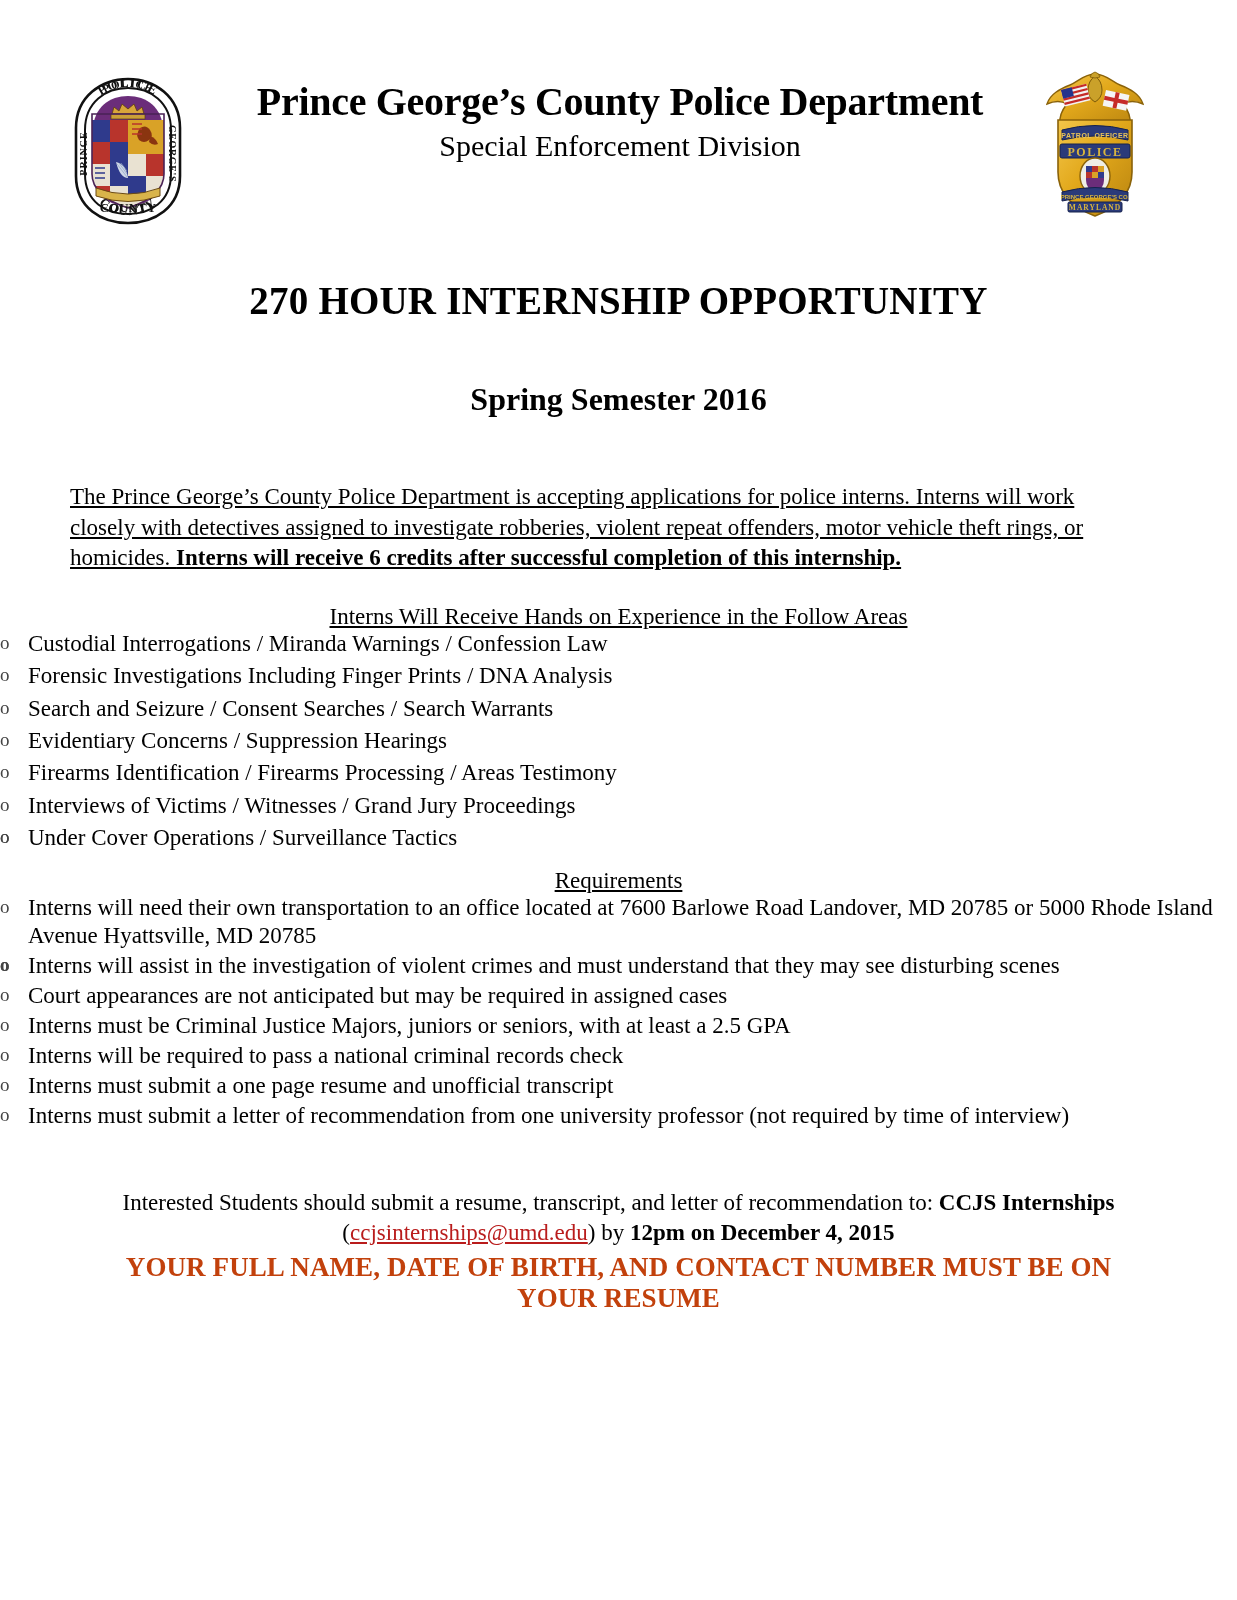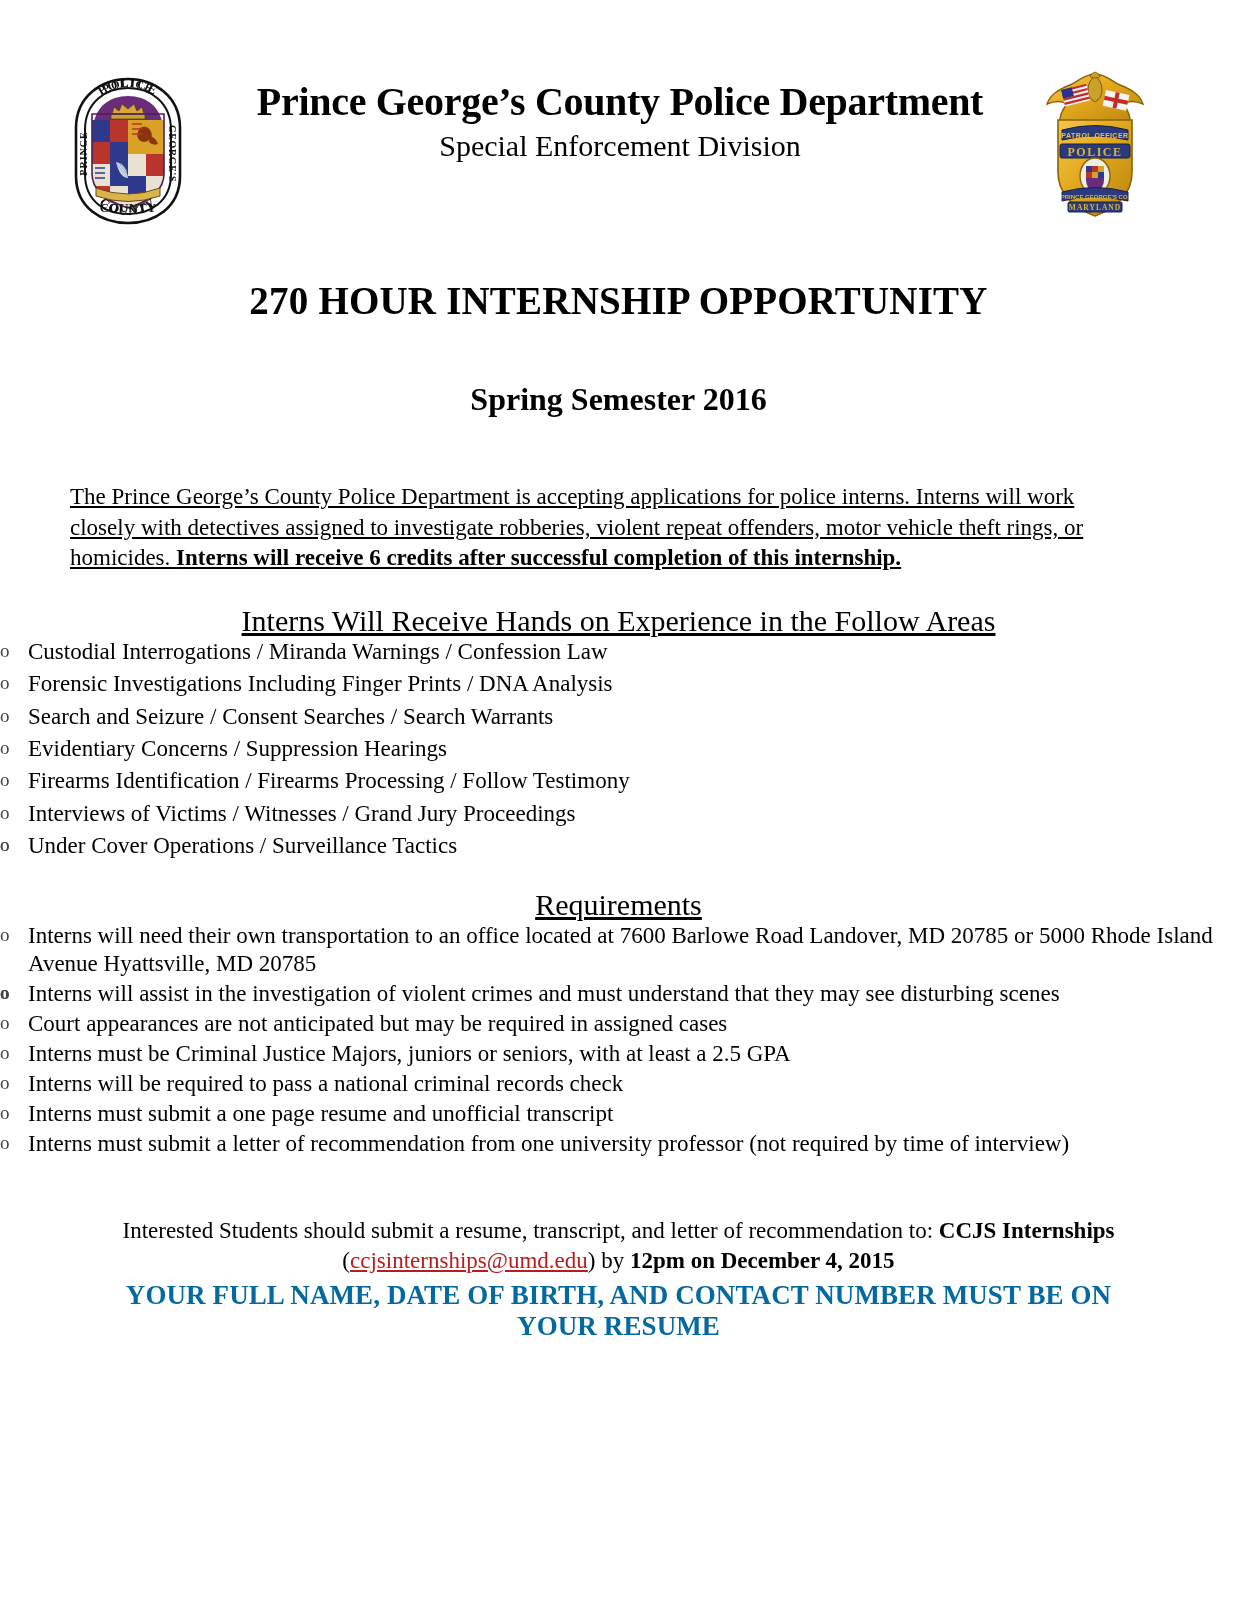--- a/index.html
+++ b/index.html
@@ -86,28 +86,28 @@
     font-size: 23px;
     line-height: 1.33;
     text-align: left;
     text-decoration: underline;
   }
   .intro b { font-weight: bold; }
 
   
   .section-heading {
     text-align: center;
-    font-size: 30px;
+    font-size: 23px;
     margin-top: 30px;
   }
   .section-heading span {
     text-decoration: underline;
   }
   .section-heading.requirements {
-    margin-top: 28px;
+    margin-top: 16px;
   }
 
   
   ul.hollow {
     list-style: none;
     margin: 0;
     padding: 0;
   }
   ul.hollow > li {
     position: relative;
@@ -330,21 +330,21 @@
   </p>
 
   <div class="section-heading">
     <span>Interns Will Receive Hands on Experience in the Follow Areas</span>
   </div>
   <ul class="hollow experience-list">
       <li><span class="marker">o</span><span>Custodial Interrogations / Miranda Warnings / Confession Law</span></li>
       <li><span class="marker">o</span><span>Forensic Investigations Including Finger Prints / DNA Analysis</span></li>
       <li><span class="marker">o</span><span>Search and Seizure / Consent Searches / Search Warrants</span></li>
       <li><span class="marker">o</span><span>Evidentiary Concerns / Suppression Hearings</span></li>
-      <li><span class="marker">o</span><span>Firearms Identification / Firearms Processing / Follow Testimony</span></li>
+      <li><span class="marker">o</span><span>Firearms Identification / Firearms Processing / Areas Testimony</span></li>
       <li><span class="marker">o</span><span>Interviews of Victims / Witnesses / Grand Jury Proceedings</span></li>
       <li><span class="marker">o</span></li>
       <li><span class="marker">o</span><span>Under Cover Operations / Surveillance Tactics</span></li>
     </ul>
 
   <div class="section-heading requirements">
     <span>Requirements</span>
   </div>
   <ul class="hollow requirements-list">
       <li><span class="marker">o</span><span>Interns will need their own transportation to an office located at 7600 Barlowe Road Landover, MD 20785 or 5000 Rhode Island Avenue Hyattsville, MD 20785</span></li>
@@ -357,19 +357,19 @@
       <li><span class="marker">o</span><span>Interns must submit a letter of recommendation from one university professor (not required by time of interview)</span></li>
     </ul>
 
   <div class="footer">
     <div>
       <span>Interested Students should submit a resume, transcript, and letter of recommendation to: </span><b>CCJS Internships</b>
     </div>
     <div>
       <span>(</span><a class="email" href="#" style="color: #b91c1c;">ccjsinternships@umd.edu</a><span>) by </span><b>12pm on December 4, 2015</b>
     </div>
-    <div class="warning" style="color: #0369a1;">
+    <div class="warning" style="color: #c2410c;">
       <div>YOUR FULL NAME, DATE OF BIRTH, AND CONTACT NUMBER MUST BE ON</div>
       <div>YOUR RESUME</div>
     </div>
   </div>
 
 </div>
 
 </body></html>

